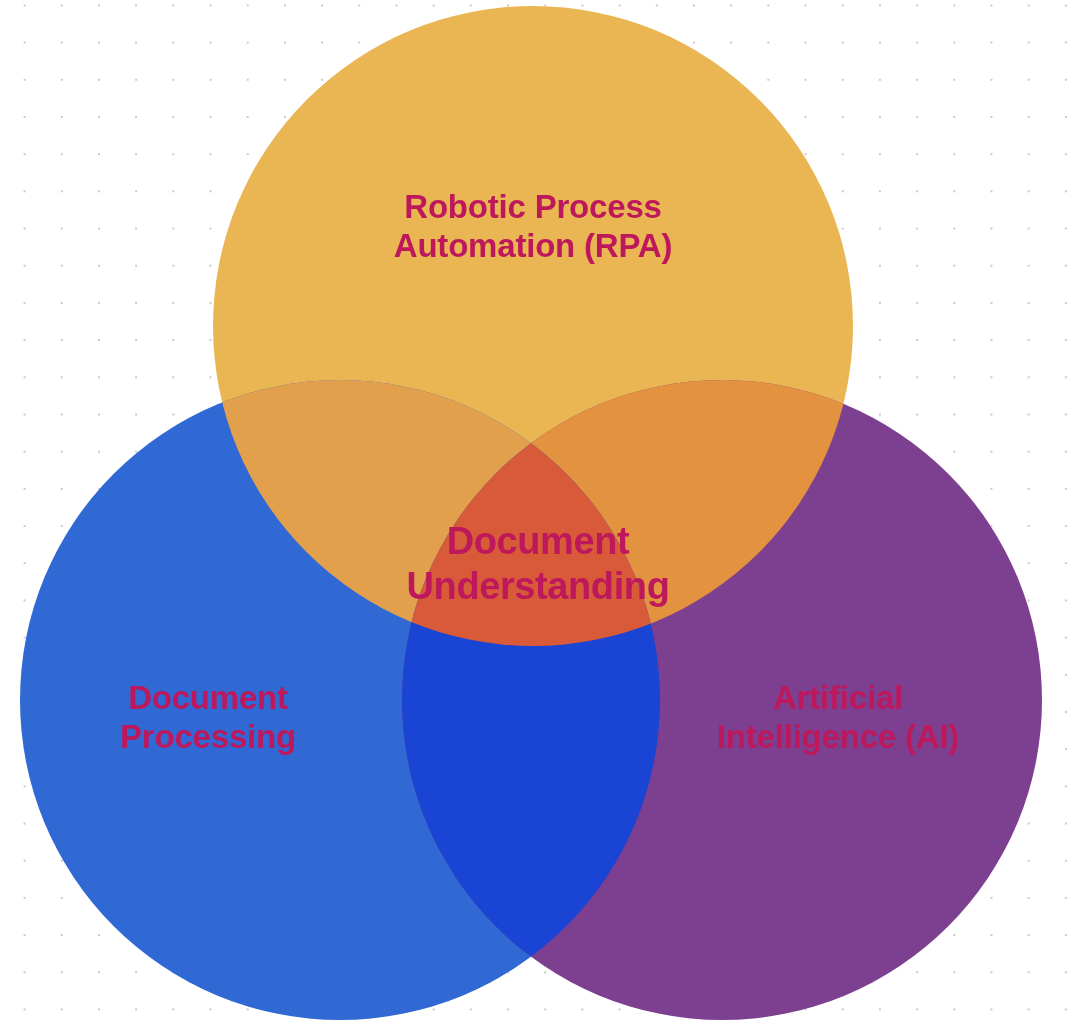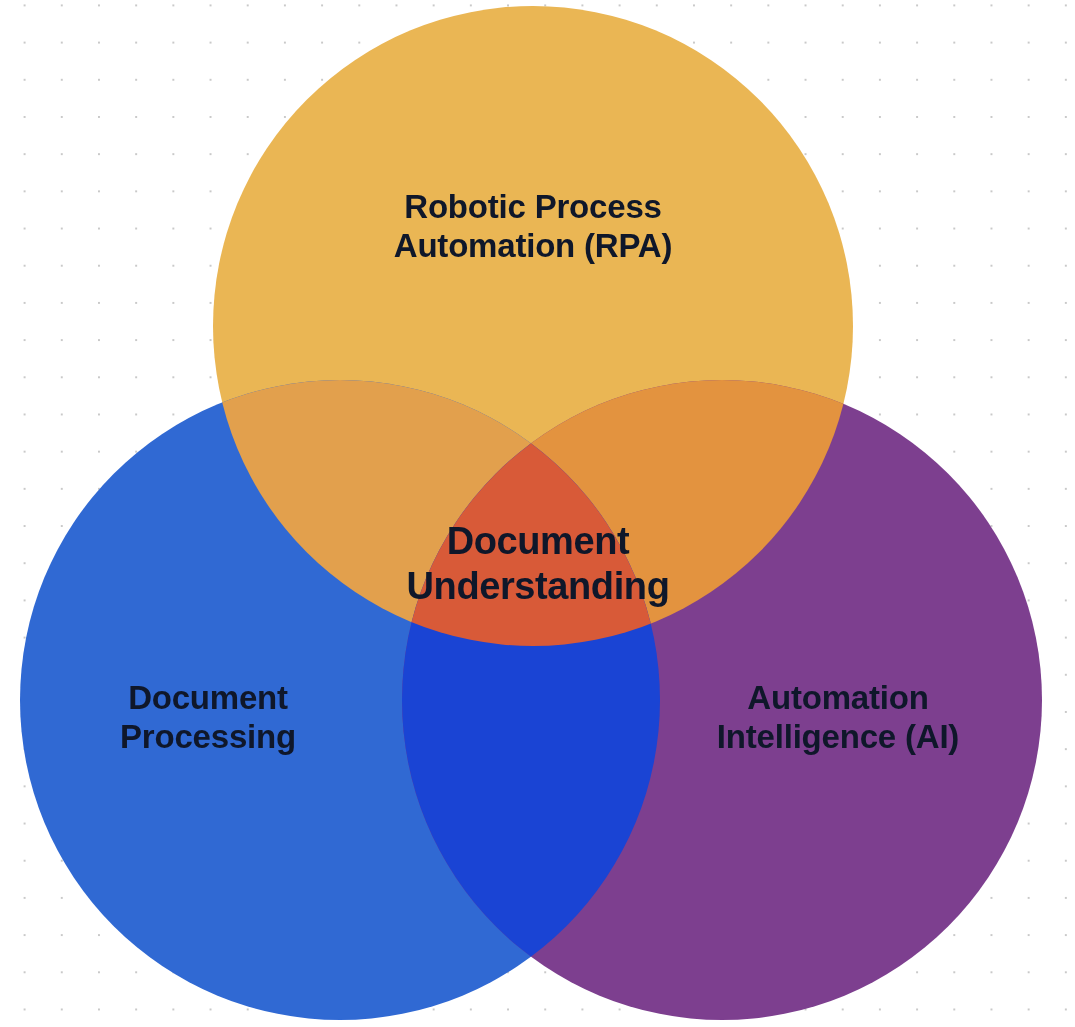--- a/index.html
+++ b/index.html
@@ -28,21 +28,21 @@
   }
   #venn-svg {
     position: absolute;
     left: 0;
     top: 0;
     width: 1075px;
     height: 1027px;
   }
   .venn-label {
     position: absolute;
-    color: #0f172a;
+    color: #be185d;
     font-weight: bold;
     text-align: center;
     line-height: 1.18;
     letter-spacing: -0.2px;
     white-space: pre-line;
     user-select: none;
   }
   #label-rpa {
     left: 333px;
     top: 188px;
@@ -109,19 +109,19 @@
       </g>
     </g>
   </svg>
 
   <div class="venn-label" id="label-rpa">Robotic Process
 Automation (RPA)</div>
 
   <div class="venn-label" id="label-docproc">Document
 Processing</div>
 
-  <div class="venn-label" id="label-ai">Automation
+  <div class="venn-label" id="label-ai">Artificial
 Intelligence (AI)</div>
 
   <div class="venn-label" id="label-center">Document
 Understanding</div>
 
 </div>
 
 </body></html>

